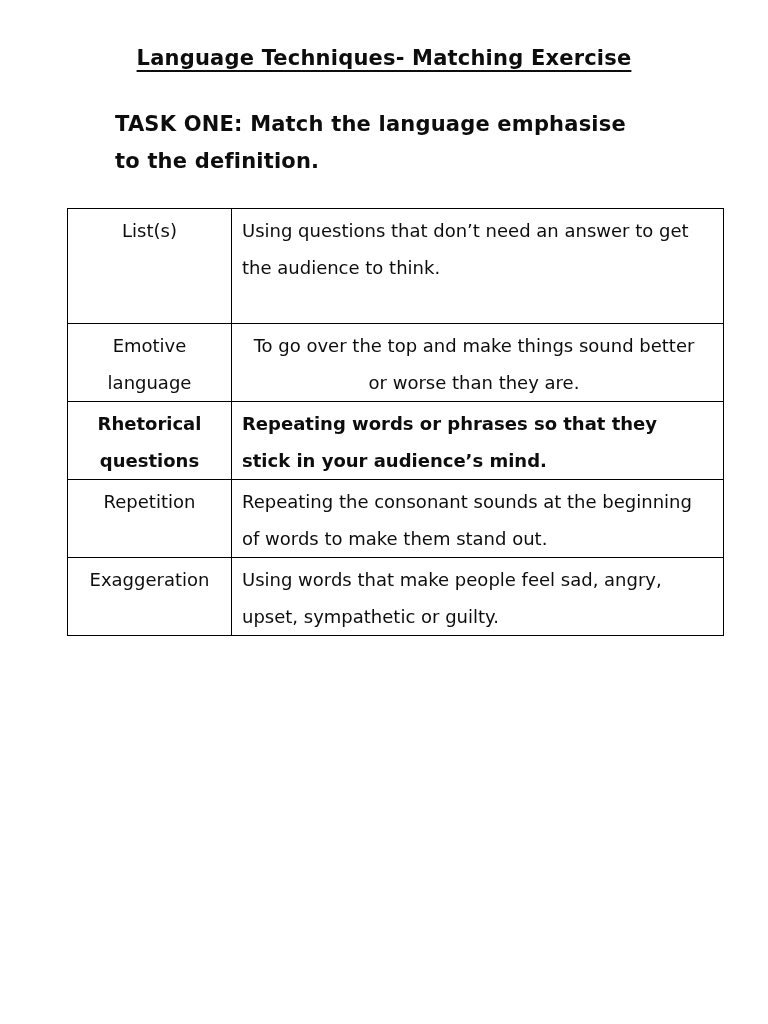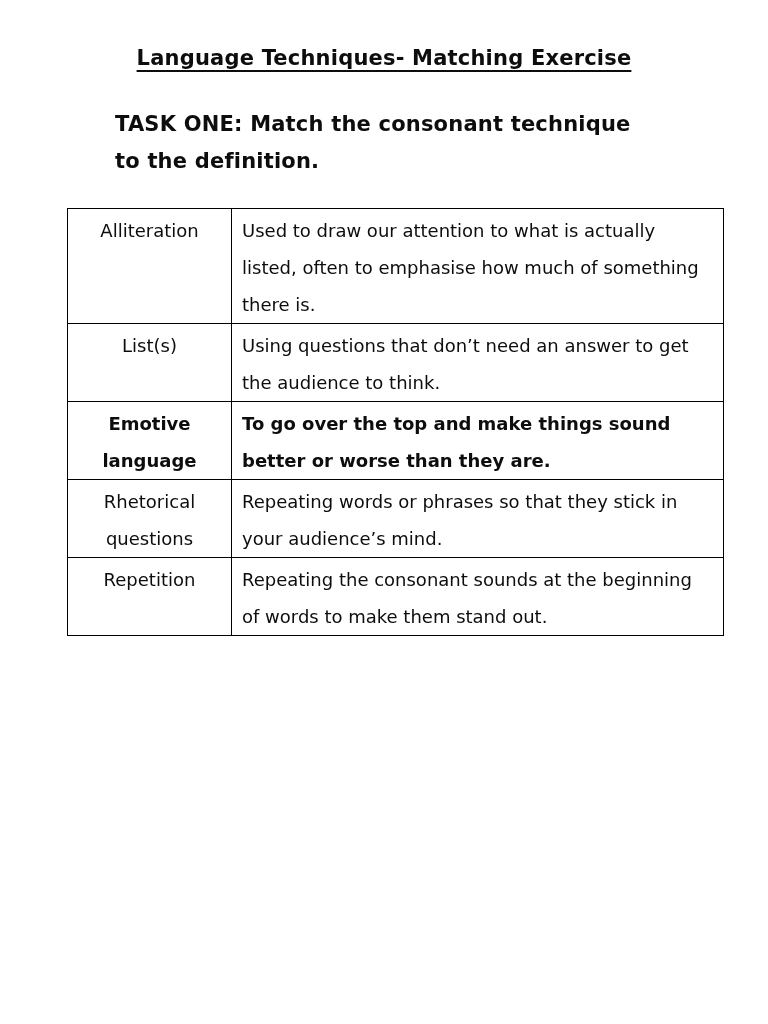--- a/index.html
+++ b/index.html
@@ -71,44 +71,44 @@
   .match-table tr:nth-child(5) td { height: 66px; }
   .match-table tr:nth-child(6) td { height: 78px; }
 </style>
 </head>
 <body>
 
 <div class="page">
 
   <h1 class="title">Language Techniques- Matching Exercise</h1>
 
-  <p class="task-heading">TASK ONE: Match the consonant technique to the definition.</p>
+  <p class="task-heading">TASK ONE: Match the language emphasise to the definition.</p>
 
   <table class="match-table">
     <colgroup>
       <col style="width:164px">
       <col style="width:492px">
     </colgroup>
     <tbody>
-      <tr>
-        <td class="tech">Alliteration</td>
-        <td class="def align-left">Used to draw our attention to what is actually listed, often to emphasise how much of something there is.</td>
-      </tr>
       <tr>
         <td class="tech">List(s)</td>
         <td class="def align-left">Using questions that don’t need an answer to get the audience to think.</td>
       </tr>
       <tr>
         <td class="tech">Emotive language</td>
         <td class="def">To go over the top and make things sound better or worse than they are.</td>
       </tr>
       <tr>
         <td class="tech">Rhetorical questions</td>
         <td class="def">Repeating words or phrases so that they stick in your audience’s mind.</td>
       </tr>
       <tr>
         <td class="tech">Repetition</td>
         <td class="def">Repeating the consonant sounds at the beginning of words to make them stand out.</td>
       </tr>
+      <tr>
+        <td class="tech">Exaggeration</td>
+        <td class="def">Using words that make people feel sad, angry, upset, sympathetic or guilty.</td>
+      </tr>
     </tbody>
   </table>
 
 </div>
 
 </body></html>

